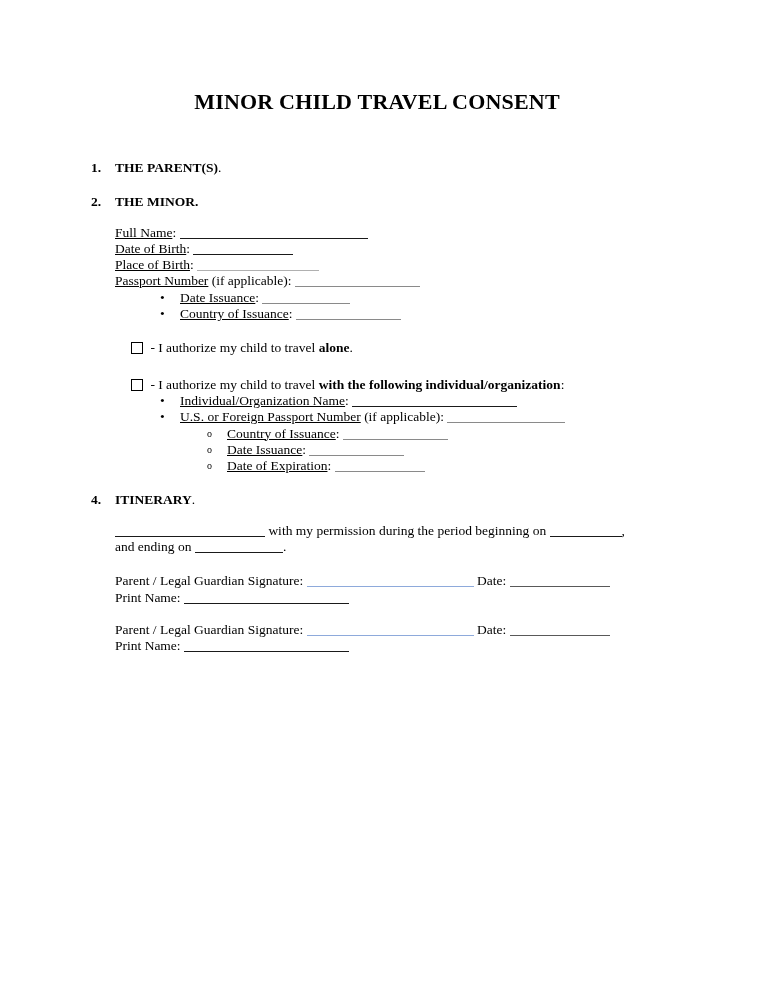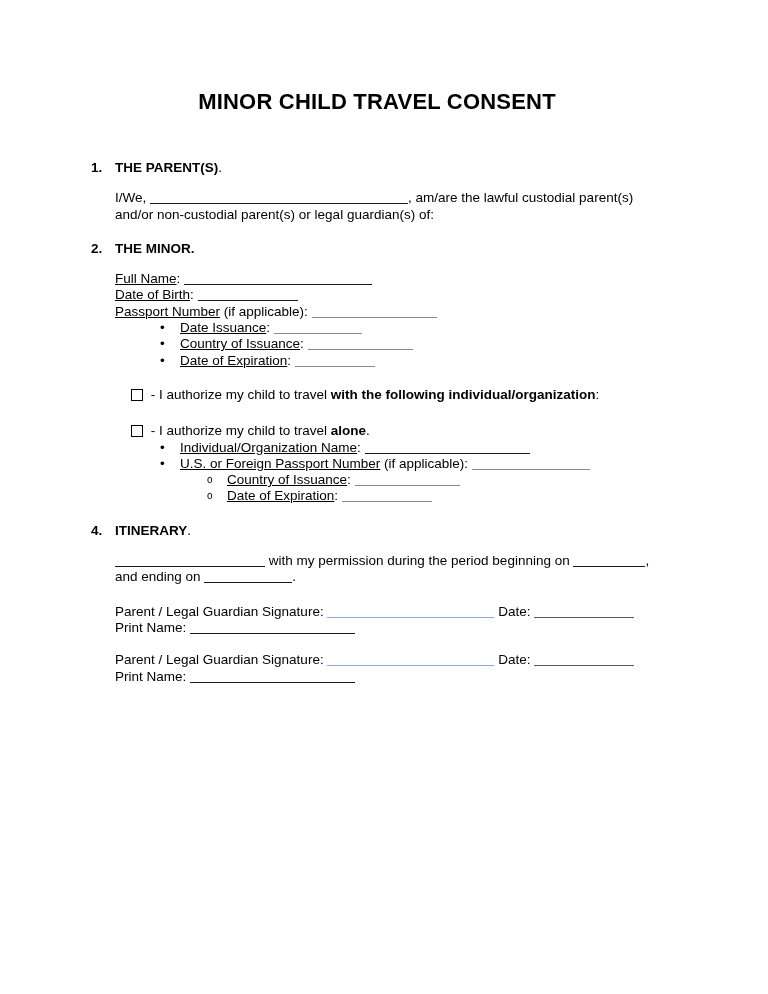--- a/index.html
+++ b/index.html
@@ -10,21 +10,21 @@
     --date-line-gray:#595959;
     --signature-blue:#8eaadb;
   }
   *{margin:0;padding:0;box-sizing:border-box;}
   html,body{background:#ffffff;}
   .page{
     position:relative;
     width:768px;height:734px;
     background:#ffffff;
     overflow:hidden;
-    font-family:Liberation Sans, sans-serif;
+    font-family:Liberation Serif, serif;
     font-size:13.5px;line-height:16.3px;
     color:var(--text-black);
     padding:90px 105px 0 91px;
   }
   h1.title{
     font-size:22px;line-height:24px;
     font-weight:bold;text-align:center;
     letter-spacing:.2px;
     margin-bottom:46px;
   }
@@ -72,45 +72,42 @@
 </style>
 </head>
 <body>
 
 <div class="page">
 
   <h1 class="title">MINOR CHILD TRAVEL CONSENT</h1>
 
   <div class="section">
     <div class="shead"><span class="snum">1.</span><span class="sbold">THE PARENT(S)</span><span>.</span></div>
-    <div class="sbody">
-      <div class="line"><span>I/We,</span> <span class="blank" style="width:258px"></span><span>, am/are the lawful custodial parent(s)</span></div>
-      <div class="line"><span>and/or non-custodial parent(s) or legal guardian(s) of:</span></div>
-    </div>
   </div>
 
   <div class="section">
     <div class="shead"><span class="snum">2.</span><span class="sbold">THE MINOR.</span></div>
     <div class="sbody">
       <div class="line"><span class="u">Full Name</span><span>:</span> <span class="blank" style="width:188px"></span></div>
       <div class="line"><span class="u">Date of Birth</span><span>:</span> <span class="blank" style="width:100px"></span></div>
+      <div class="line"><span class="u">Place of Birth</span><span>:</span> <span class="blank light" style="width:122px"></span></div>
       <div class="line"><span class="u">Passport Number</span><span> (if applicable):</span> <span class="blank gray" style="width:125px"></span></div>
       <div class="line b1"><span class="bullet">•</span><span class="u">Date Issuance</span><span>:</span> <span class="blank gray" style="width:88px"></span></div>
       <div class="line b1"><span class="bullet">•</span><span class="u">Country of Issuance</span><span>:</span> <span class="blank gray" style="width:105px"></span></div>
-      <div class="line b1"><span class="bullet">•</span><span class="u">Date of Expiration</span><span>:</span> <span class="blank gray" style="width:80px"></span></div>
     </div>
   </div>
 
   <div class="section">
     <div class="sbody">
+      <div class="line cbline"><span class="cb"></span> <span>- I authorize my child to travel </span><b>alone</b><span>.</span></div>
       <div class="line cbline"><span class="cb"></span> <span>- I authorize my child to travel </span><b>with the following individual/organization</b><span>:</span></div>
-      <div class="line cbline"><span class="cb"></span> <span>- I authorize my child to travel </span><b>alone</b><span>.</span></div>
       <div class="line b1"><span class="bullet">•</span><span class="u">Individual/Organization Name</span><span>:</span> <span class="blank" style="width:165px"></span></div>
       <div class="line b1"><span class="bullet">•</span><span class="u">U.S. or Foreign Passport Number</span><span> (if applicable):</span> <span class="blank gray" style="width:118px"></span></div>
       <div class="line b2"><span class="bullet circle">o</span><span class="u">Country of Issuance</span><span>:</span> <span class="blank gray" style="width:105px"></span></div>
+      <div class="line b2"><span class="bullet circle">o</span><span class="u">Date Issuance</span><span>:</span> <span class="blank gray" style="width:95px"></span></div>
       <div class="line b2"><span class="bullet circle">o</span><span class="u">Date of Expiration</span><span>:</span> <span class="blank gray" style="width:90px"></span></div>
     </div>
   </div>
 
   <div class="section">
     <div class="shead"><span class="snum">4.</span><span class="sbold">ITINERARY</span><span>.</span></div>
     <div class="sbody">
       <div class="line"><span class="blank" style="width:150px"></span> <span>with my permission during the period beginning on</span> <span class="blank" style="width:72px"></span><span>,</span></div>
       <div class="line"><span>and ending on</span> <span class="blank" style="width:88px"></span><span>.</span></div>
     </div>

